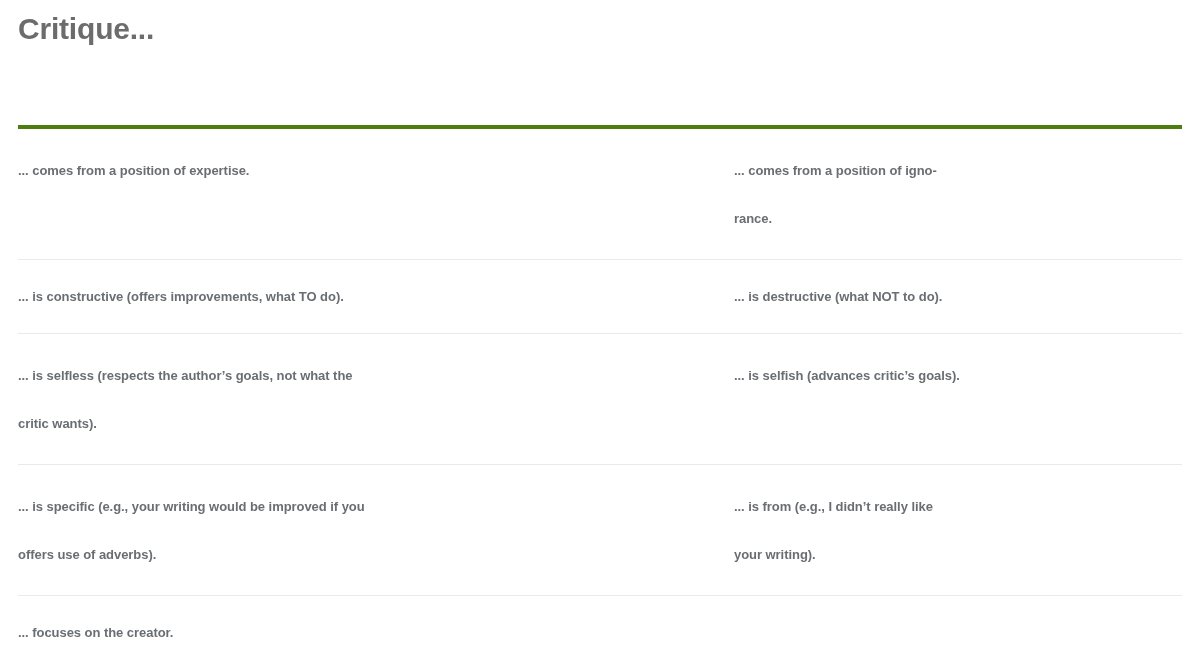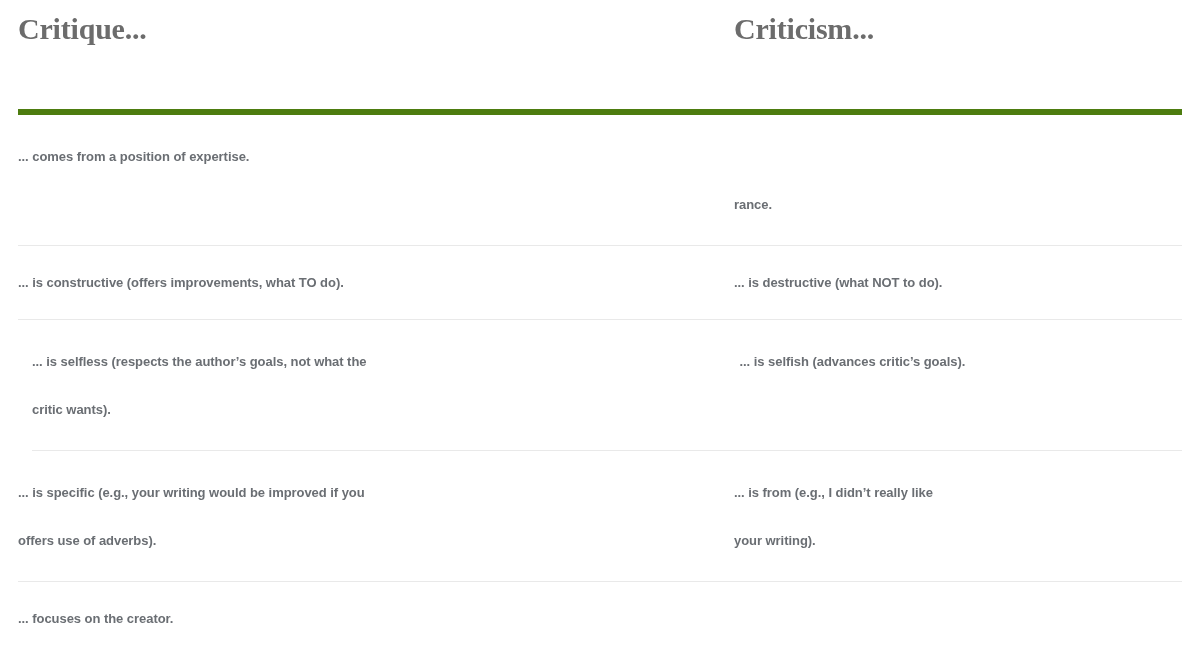--- a/index.html
+++ b/index.html
@@ -28,23 +28,22 @@
   }
 
   .ct-col {
     box-sizing: border-box;
   }
   .ct-col-left  { width: 716px; padding-right: 20px; }
   .ct-col-right { width: 448px; }
 
   
   .ct-head {
-    height: 115px;
-    border-bottom: 6px solid #4d7c0f;
-    font-family: Liberation Serif, serif;
+    height: 129px;
+    border-bottom: 4px solid #4d7c0f;
   }
   .ct-head .ct-col {
     padding-top: 10px;
   }
   .ct-head-text {
     font-size: 30px;
     font-weight: bold;
     color: #6c6c6c;
     letter-spacing: -0.2px;
     line-height: 38px;
@@ -63,52 +62,49 @@
     font-size: 13px;
     font-weight: bold;
     color: #6a6e73;
     line-height: 48px;
     letter-spacing: -0.05px;
   }
 
   
   .row-1 { min-height: 129px; }
   .row-2 { min-height: 74px;  }
-  .row-3 { min-height: 122px; margin-left: 14px; }
+  .row-3 { min-height: 122px; }
   .row-4 { min-height: 122px; }
   .row-5 { min-height: 81px;  }
 
   .row-2 .ct-col, .row-5 .ct-col { padding-top: 13px; padding-bottom: 12px; }
 
   
   .w-narrow-left  { display: block; max-width: 690px; }
   .w-narrow-right { display: block; max-width: 420px; }
   .nowrap { white-space: nowrap; }
 </style>
 </head>
 <body>
 
 <div class="compare-table">
 
   <div class="ct-row ct-head">
     <div class="ct-col ct-col-left">
       <span class="ct-head-text">Critique...</span>
     </div>
-    <div class="ct-col ct-col-right">
-      <span class="ct-head-text">Criticism...</span>
-    </div>
   </div>
 
   <div class="ct-row ct-body-row row-1">
     <div class="ct-col ct-col-left">
       <span class="ct-cell-text w-narrow-left">... comes from a position of expertise.</span>
     </div>
     <div class="ct-col ct-col-right">
       <span class="ct-cell-text w-narrow-right">
-        <br>
+        <span class="nowrap">... comes from a position of igno-</span><br>
         <span class="nowrap">rance.</span>
       </span>
     </div>
   </div>
 
   <div class="ct-row ct-body-row row-2">
     <div class="ct-col ct-col-left">
       <span class="ct-cell-text">... is constructive (offers improvements, what TO do).</span>
     </div>
     <div class="ct-col ct-col-right">

